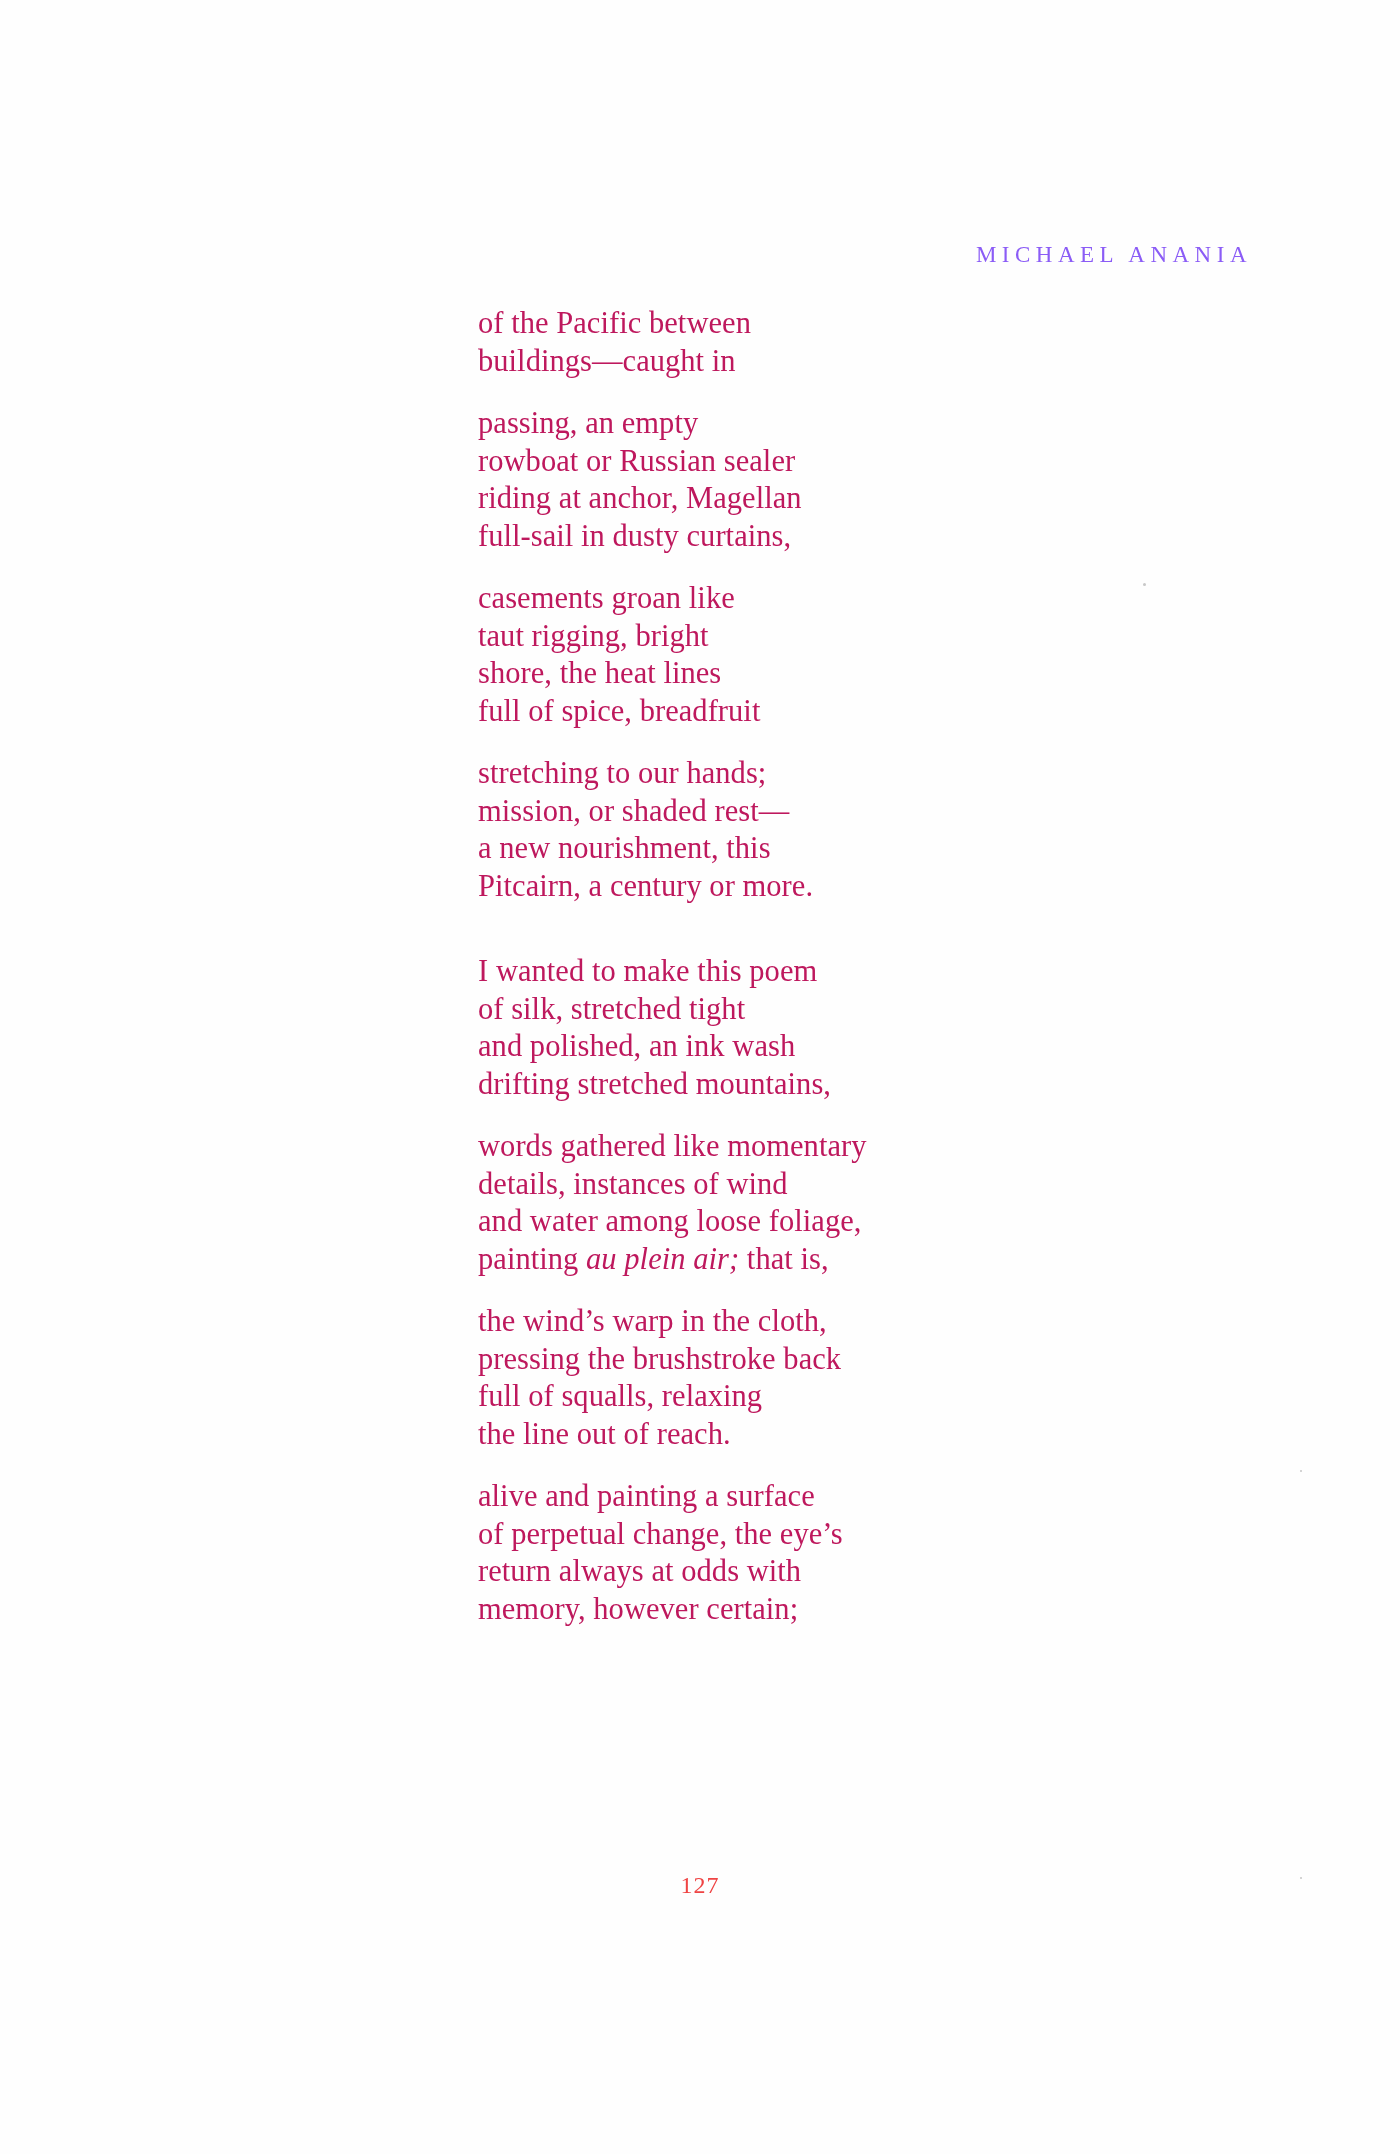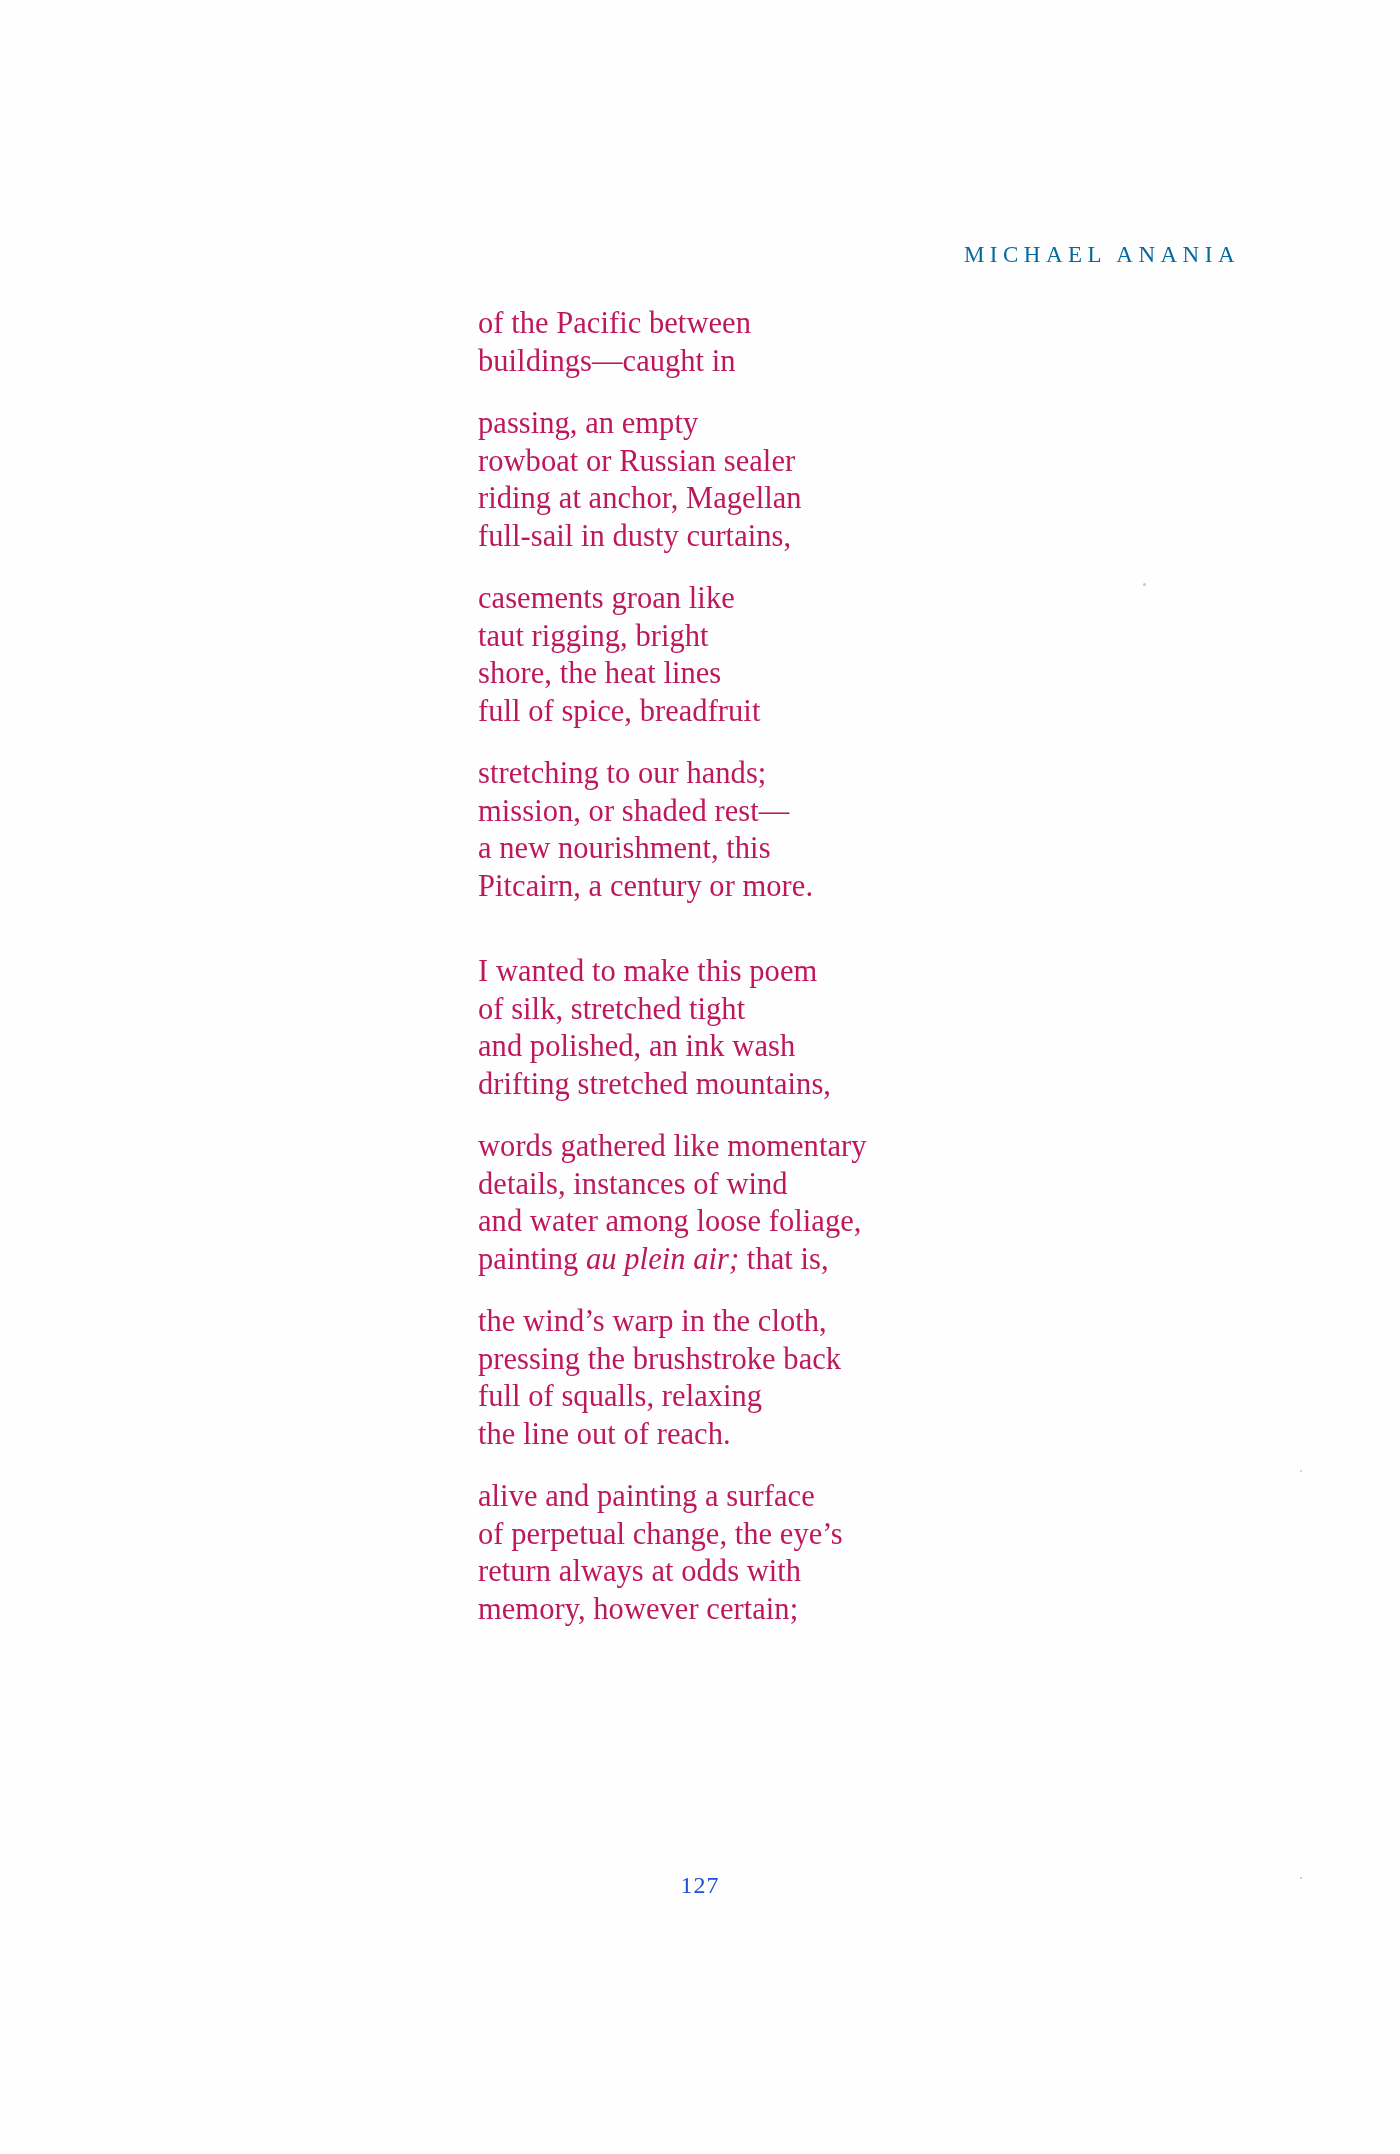--- a/index.html
+++ b/index.html
@@ -15,27 +15,27 @@
     background: #fefefe;
     overflow: hidden;
     font-family: "Liberation Serif", "DejaVu Serif", serif;
     color: #0d0d0d;
   }
 
   
   .running-head {
     position: absolute;
     top: 242px;
-    left: 0;
+    left: 12px;
     width: 1240px;
     text-align: right;
     font-size: 23px;
     letter-spacing: 5.5px;
     text-indent: 5.5px;
-    color: #0369a1;
+    color: #8b5cf6;
     white-space: nowrap;
   }
 
   
   .poem {
     position: absolute;
     top: 305px;
     left: 478px;
     width: 800px;
   }
@@ -57,21 +57,21 @@
 
   
   .folio {
     position: absolute;
     top: 1872px;
     left: 0;
     width: 1400px;
     text-align: center;
     font-size: 24px;
     letter-spacing: 1px;
-    color: #1d4ed8;
+    color: #ef4444;
   }
   .folio .digits {
     font-variant-numeric: oldstyle-nums;
   }
 
   
   .speck {
     position: absolute;
     background: #9a9a9a;
     border-radius: 50%;

